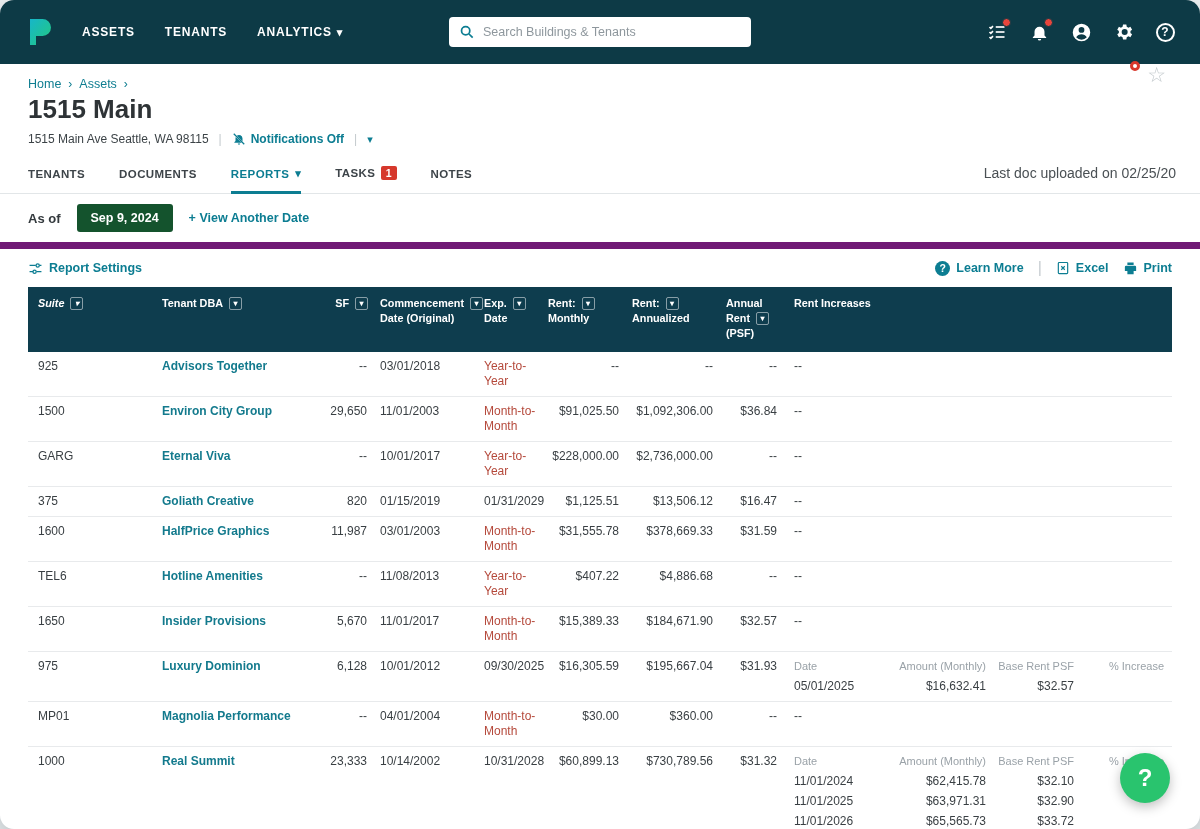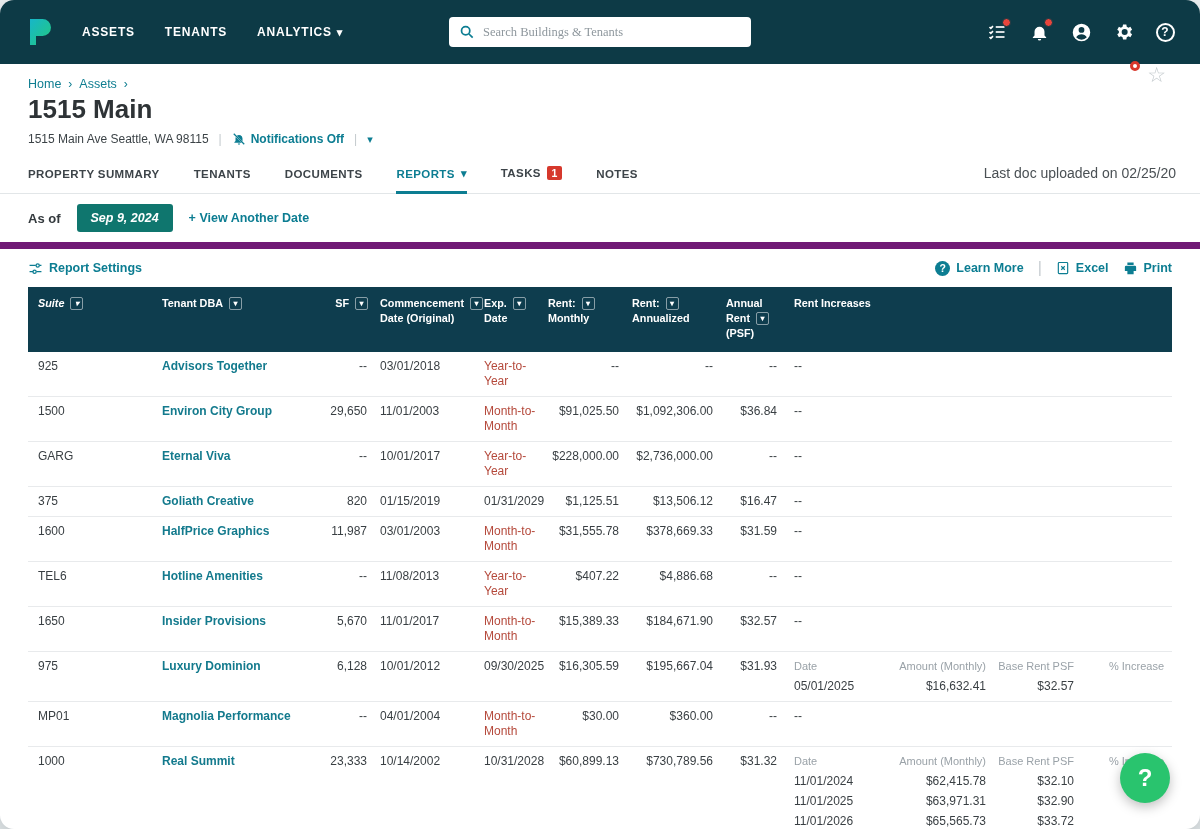--- a/index.html
+++ b/index.html
@@ -10,21 +10,21 @@
 
   
   .app-header { height:64px; background:#0d3a46; display:flex; align-items:center; padding:0 24px; position:relative; }
   .logo { width:32px; height:32px; margin-right:26px; flex:0 0 auto; }
   .nav { display:flex; gap:30px; align-items:center; }
   .nav-item { color:#fff; font-size:12px; font-weight:700; letter-spacing:.8px; cursor:pointer; display:flex; align-items:center; gap:5px; }
   .nav-caret { font-size:11px; color:#fff; }
   .searchbox { position:absolute; left:50%; transform:translateX(-50%); width:302px; height:30px; background:#fff;
                border-radius:4px; display:flex; align-items:center; padding:0 10px; gap:8px; }
   .searchbox svg { flex:0 0 auto; }
-  .searchbox input { border:none; outline:none; width:100%; font-size:12.5px; color:#ef4444; font-family:Liberation Serif, serif; }
+  .searchbox input { border:none; outline:none; width:100%; font-size:12.5px; color:#ef4444; font-family:Liberation Sans, sans-serif; }
   .searchbox input::placeholder { color:#8e979d; }
   .hicons { margin-left:auto; display:flex; align-items:center; gap:20px; }
   .hicon { position:relative; width:22px; height:22px; display:flex; align-items:center; justify-content:center; cursor:pointer; }
   .hicon .dot { position:absolute; top:-3px; right:-3px; width:9px; height:9px; border-radius:50%; background:#e8453c; border:1.5px solid #0d3a46; }
   .qmark { width:19px; height:19px; border:2px solid #fff; border-radius:50%; color:#fff; font-size:12px; font-weight:700;
            display:flex; align-items:center; justify-content:center; }
 
   
   .breadcrumb { padding:13px 28px 0; font-size:12.5px; color:#0f7e91; display:flex; gap:7px; align-items:center; }
   .breadcrumb a { color:#0f7e91; text-decoration:none; cursor:pointer; }
@@ -42,22 +42,22 @@
   .tabs-row { margin-top:14px; padding:0 24px 0 28px; border-bottom:1px solid #e2e6e8; display:flex; align-items:flex-end; gap:34px; }
   .tab { font-size:11.5px; font-weight:700; letter-spacing:.4px; color:#3d4449; padding:6px 0 11px; cursor:pointer;
          display:flex; align-items:center; gap:6px; border-bottom:3px solid transparent; margin-bottom:-1px; }
   .tab.active { color:#0c7d92; border-bottom-color:#0c7d92; }
   .tab .badge { background:#d6382c; color:#fff; font-size:10.5px; font-weight:700; padding:1px 4.5px; border-radius:2px; }
   .last-doc { margin-left:auto; font-size:14px; color:#4a5054; padding-bottom:12px; white-space:nowrap; }
 
   
   .asof-row { padding:10px 28px; border-bottom:7px solid #701a75; display:flex; align-items:center; gap:16px; }
   .asof-label { font-size:13px; font-weight:700; color:#33393d; }
-  .date-btn { background:#0f766e; color:#fff; border:none; font-size:12.5px; font-weight:700; padding:7px 14px;
-              border-radius:3px; cursor:pointer; font-family:inherit;font-style:italic; }
+  .date-btn { background:#14532d; color:#fff; border:none; font-size:12.5px; font-weight:700; padding:7px 14px;
+              border-radius:3px; cursor:pointer; font-family:inherit; }
   .view-another { color:#0c7d92; font-size:12.5px; font-weight:700; text-decoration:none; cursor:pointer; }
 
   
   .toolbar { padding:10px 28px 8px; display:flex; align-items:center; }
   .tool-left, .tool-item { display:flex; align-items:center; gap:6px; color:#0c7d92; font-size:12.5px; font-weight:700; cursor:pointer; }
   .tool-right { margin-left:auto; display:flex; align-items:center; gap:14px; }
   .pipe { color:#c6ccd0; font-weight:400; }
   .lm-circle { width:15px; height:15px; border-radius:50%; background:#0c7d92; color:#fff; font-size:10.5px; font-weight:700;
                display:flex; align-items:center; justify-content:center; }
 
@@ -184,23 +184,20 @@
           <line x1="3" y1="3" x2="21" y2="21" stroke="#0c7d92" stroke-width="2"></line>
         </svg>
       <span>Notifications Off</span>
     </span>
     <span class="sep">|</span>
     <span class="teal-caret">▾</span>
   </div>
 
   <div class="tabs-row">
     <div class="tab">
-        <span>PROPERTY SUMMARY</span>
-      </div>
-    <div class="tab">
         <span>TENANTS</span>
       </div>
     <div class="tab">
         <span>DOCUMENTS</span>
       </div>
     <div class="tab active">
         <span>REPORTS</span>
         <span class="teal-caret">▾</span>
       </div>
     <div class="tab">

